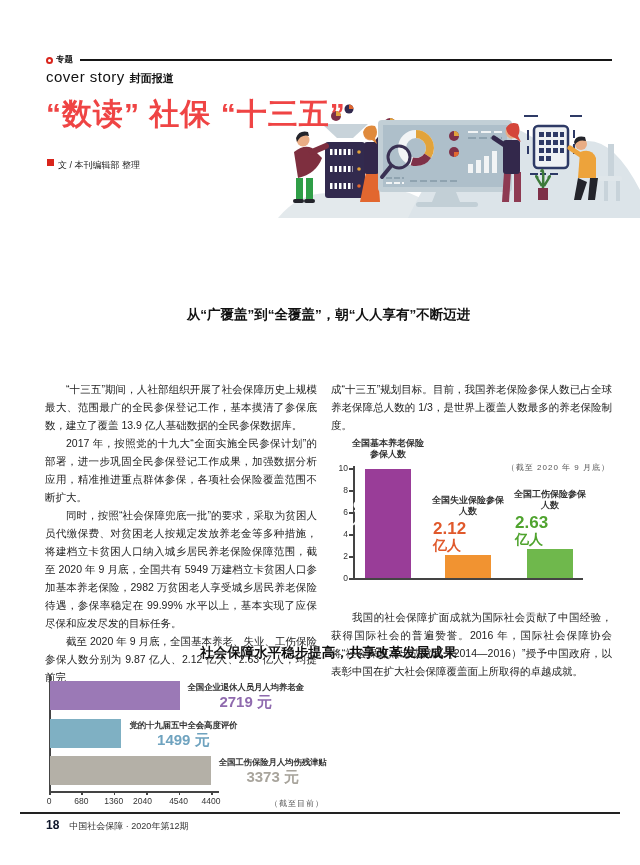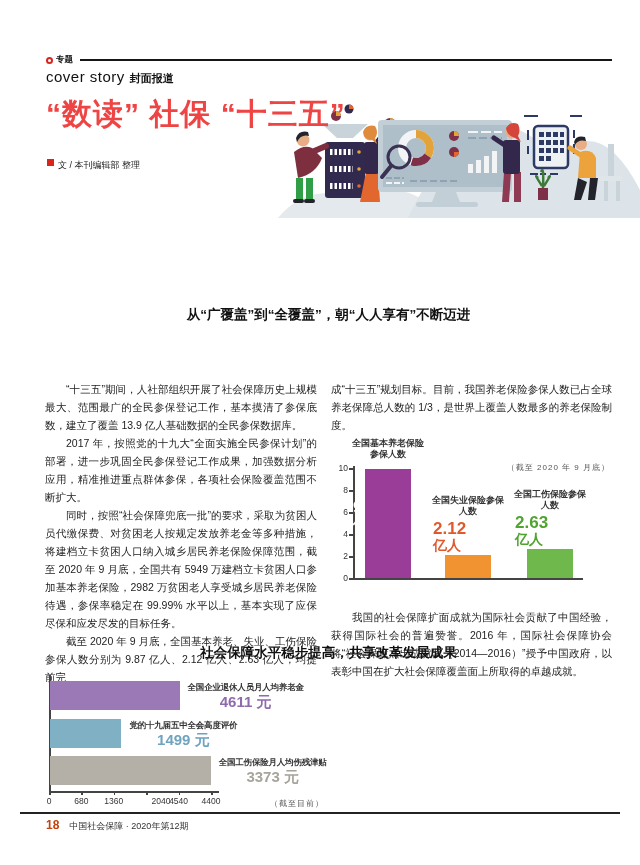--- a/index.html
+++ b/index.html
@@ -60,21 +60,21 @@
   .c2-bar { position:absolute; height:29px; }
   .c2-tick { position:absolute; top:125px; width:30px; text-align:center; font-size:8.5px; color:#333; }
   .c2-tickmark { position:absolute; top:120px; width:1.5px; height:4px; background:#444; }
   .c2-label { position:absolute; text-align:center; white-space:nowrap; }
   .c2-cat { font-size:8.5px; font-weight:bold; color:#333; letter-spacing:-0.2px; }
   .c2-val { font-size:15px; font-weight:bold; line-height:16px; }
   .c2-note { position:absolute; right:2px; bottom:2px; font-size:8px; color:#555; letter-spacing:1px; }
   
   .footer-rule { position:absolute; top:812px; left:20px; width:600px; height:2px; background:#222; }
   .footer { position:absolute; top:818px; left:46px; display:flex; align-items:baseline; gap:10px; }
-  .footer-num { font-size:12px; font-weight:bold; color:#c2410c; }
+  .footer-num { font-size:12px; font-weight:bold; color:#0f172a; }
   .footer-journal { font-size:9px; color:#333; }
 </style>
 </head>
 <body>
 
 <div class="page">
 
   <div class="eyebrow">
     <div class="eyebrow-row">
       <span class="eyebrow-tag">
@@ -267,39 +267,39 @@
       <div class="chart2" id="chart2">
         <div class="c2-axis-v"></div>
         <div class="c2-axis-h"></div>
 
         <div class="c2-bar" style="left: 5px; top: 10px; width: 129.552px; height: 29px; background: rgb(155, 121, 182);"></div>
         <div class="c2-bar" style="left: 5px; top: 48px; width: 71.4229px; height: 29px; background: rgb(127, 176, 195);"></div>
         <div class="c2-bar" style="left: 5px; top: 85px; width: 160.714px; height: 29px; background: rgb(180, 176, 167);"></div>
 
         <div class="c2-label" style="left: 142.552px; top: 11px;">
           <div class="c2-cat">全国企业退休人员月人均养老金</div>
-          <div class="c2-val" style="color: rgb(143, 106, 174);">4611 元</div>
+          <div class="c2-val" style="color: rgb(143, 106, 174);">2719 元</div>
         </div>
         <div class="c2-label" style="left: 84.4229px; top: 49px;">
           <div class="c2-cat">党的十九届五中全会高度评价</div>
           <div class="c2-val" style="color: rgb(111, 163, 191);">1499 元</div>
         </div>
         <div class="c2-label" style="left: 173.714px; top: 86px;">
           <div class="c2-cat">全国工伤保险月人均伤残津贴</div>
           <div class="c2-val" style="color: rgb(168, 164, 156);">3373 元</div>
         </div>
 
         <div class="c2-note">（截至目前）</div>
       <div class="c2-tick" style="left: -11px;">0</div>
           <div class="c2-tickmark" style="left: 4px;"></div>
           <div class="c2-tick" style="left: 21.4px;">680</div>
           <div class="c2-tickmark" style="left: 36.4px;"></div>
           <div class="c2-tick" style="left: 53.8px;">1360</div>
           <div class="c2-tickmark" style="left: 68.8px;"></div>
-          <div class="c2-tick" style="left: 101px;">2040</div>
+          <div class="c2-tick" style="left: 77px; text-align: right;">2040</div>
           <div class="c2-tickmark" style="left: 101.2px;"></div>
           <div class="c2-tick" style="left: 118.6px;">4540</div>
           <div class="c2-tickmark" style="left: 133.6px;"></div>
           <div class="c2-tick" style="left: 151px;">4400</div>
           <div class="c2-tickmark" style="left: 166px;"></div>
         </div>
     </div>
   </div>
 
   <div class="footer-rule"></div>

